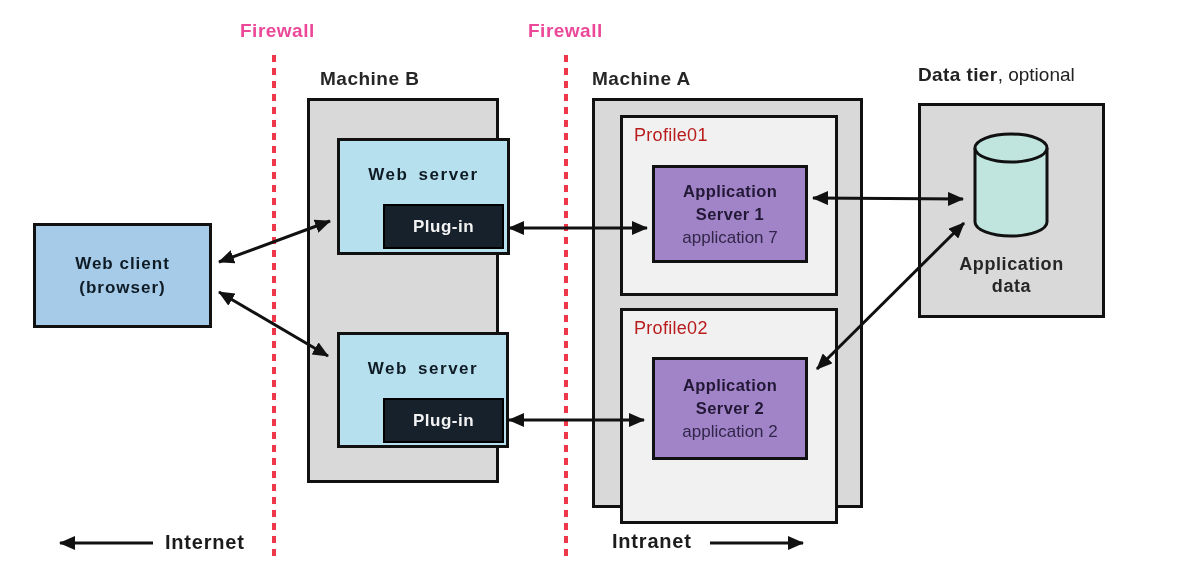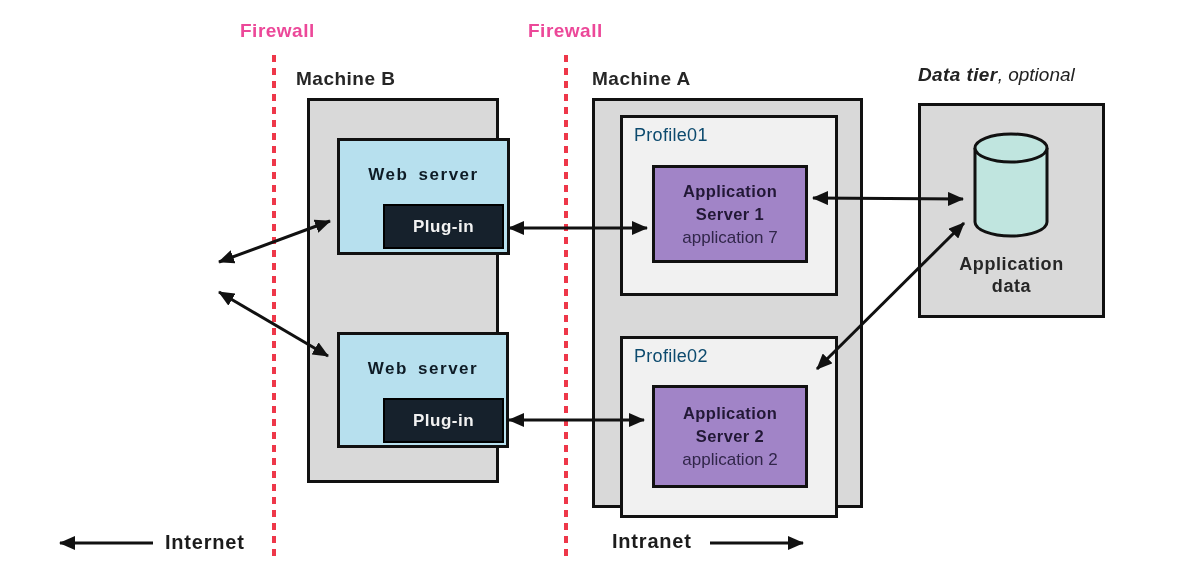--- a/index.html
+++ b/index.html
@@ -21,21 +21,21 @@
   .web-server{background:#b7e0ee;}
   .web-server .ws-title{
     position:absolute;left:0;right:0;top:24px;text-align:center;color:#0e1b25;
     font-weight:bold;font-size:17px;letter-spacing:1.5px;word-spacing:4px;
   }
   .plugin{
     background:#16212c;border:2px solid #000;display:flex;align-items:center;
     justify-content:center;color:#f2f2f2;font-weight:bold;font-size:17px;letter-spacing:.5px;
   }
   .profile{padding:0;}
-  .profile-title{position:absolute;top:7px;left:11px;font-size:18px;color:#0c4a6e;letter-spacing:.3px;}
+  .profile-title{position:absolute;top:7px;left:11px;font-size:18px;color:#b91c1c;letter-spacing:.3px;}
   .app-server{
     background:#a184c7;border:3px solid #111;display:flex;flex-direction:column;
     justify-content:center;align-items:center;text-align:center;line-height:23px;
   }
   .app-server .b{font-weight:bold;font-size:16.5px;color:#221836;letter-spacing:.4px;}
   .app-server .r{font-weight:normal;font-size:17px;color:#31264a;}
   .dt-header{font-size:19px;color:#222;white-space:nowrap;}
   .dt-header .b{font-weight:bold;letter-spacing:.4px;}
   .app-data{
     text-align:center;font-weight:bold;font-size:18px;line-height:22px;color:#262626;letter-spacing:.6px;
@@ -44,22 +44,26 @@
   svg.overlay{position:absolute;left:0;top:0;z-index:5;pointer-events:none;}
 </style>
 </head>
 <body>
 
 <div id="canvas">
 
   <div class="abs firewall-label" style="left:240px;top:20px;">Firewall</div>
   <div class="abs firewall-label" style="left:528px;top:20px;">Firewall</div>
 
+  <div class="abs box web-client" style="left:33px;top:223px;width:179px;height:105px;">
+    <div>Web client</div>
+    <div>(browser)</div>
+  </div>
 
-  <div class="abs label" style="left:296px;top:68px;">Machine B</div>
+  <div class="abs label" style="left:320px;top:68px;">Machine B</div>
   <div class="abs box machine-fill" style="left:307px;top:98px;width:192px;height:385px;">
 
     <div class="abs box web-server" style="left:27px;top:37px;width:173px;height:117px;">
       <div class="ws-title">Web server</div>
       <div class="abs plugin" style="left:43px;top:63px;width:121px;height:45px;">
         <span>Plug-in</span>
       </div>
     </div>
 
     <div class="abs box web-server" style="left:27px;top:231px;width:172px;height:116px;">
@@ -75,31 +79,31 @@
 
     <div class="abs box profile-fill profile" style="left:25px;top:14px;width:218px;height:181px;">
       <div class="profile-title">Profile01</div>
       <div class="abs app-server" style="left:29px;top:47px;width:156px;height:98px;">
         <div class="b">Application</div>
         <div class="b">Server 1</div>
         <div class="r">application 7</div>
       </div>
     </div>
 
-    <div class="abs box profile-fill profile" style="left:25px;top:207px;width:218px;height:182px;margin-top:28px;">
+    <div class="abs box profile-fill profile" style="left:25px;top:207px;width:218px;height:216px;">
       <div class="profile-title">Profile02</div>
       <div class="abs app-server" style="left:29px;top:46px;width:156px;height:103px;">
         <div class="b">Application</div>
         <div class="b">Server 2</div>
         <div class="r">application 2</div>
       </div>
     </div>
   </div>
 
-  <div class="abs dt-header" style="left:918px;top:64px;font-style:italic;">
+  <div class="abs dt-header" style="left:918px;top:64px;">
     <span class="b">Data tier</span><span>, optional</span>
   </div>
   <div class="abs box machine-fill" style="left:918px;top:103px;width:187px;height:215px;">
     <div class="abs app-data" style="left:0;width:181px;top:147px;">
       <div>Application</div>
       <div>data</div>
     </div>
   </div>
 
   <div class="abs bottom-label" style="left:165px;top:531px;">Internet</div>

